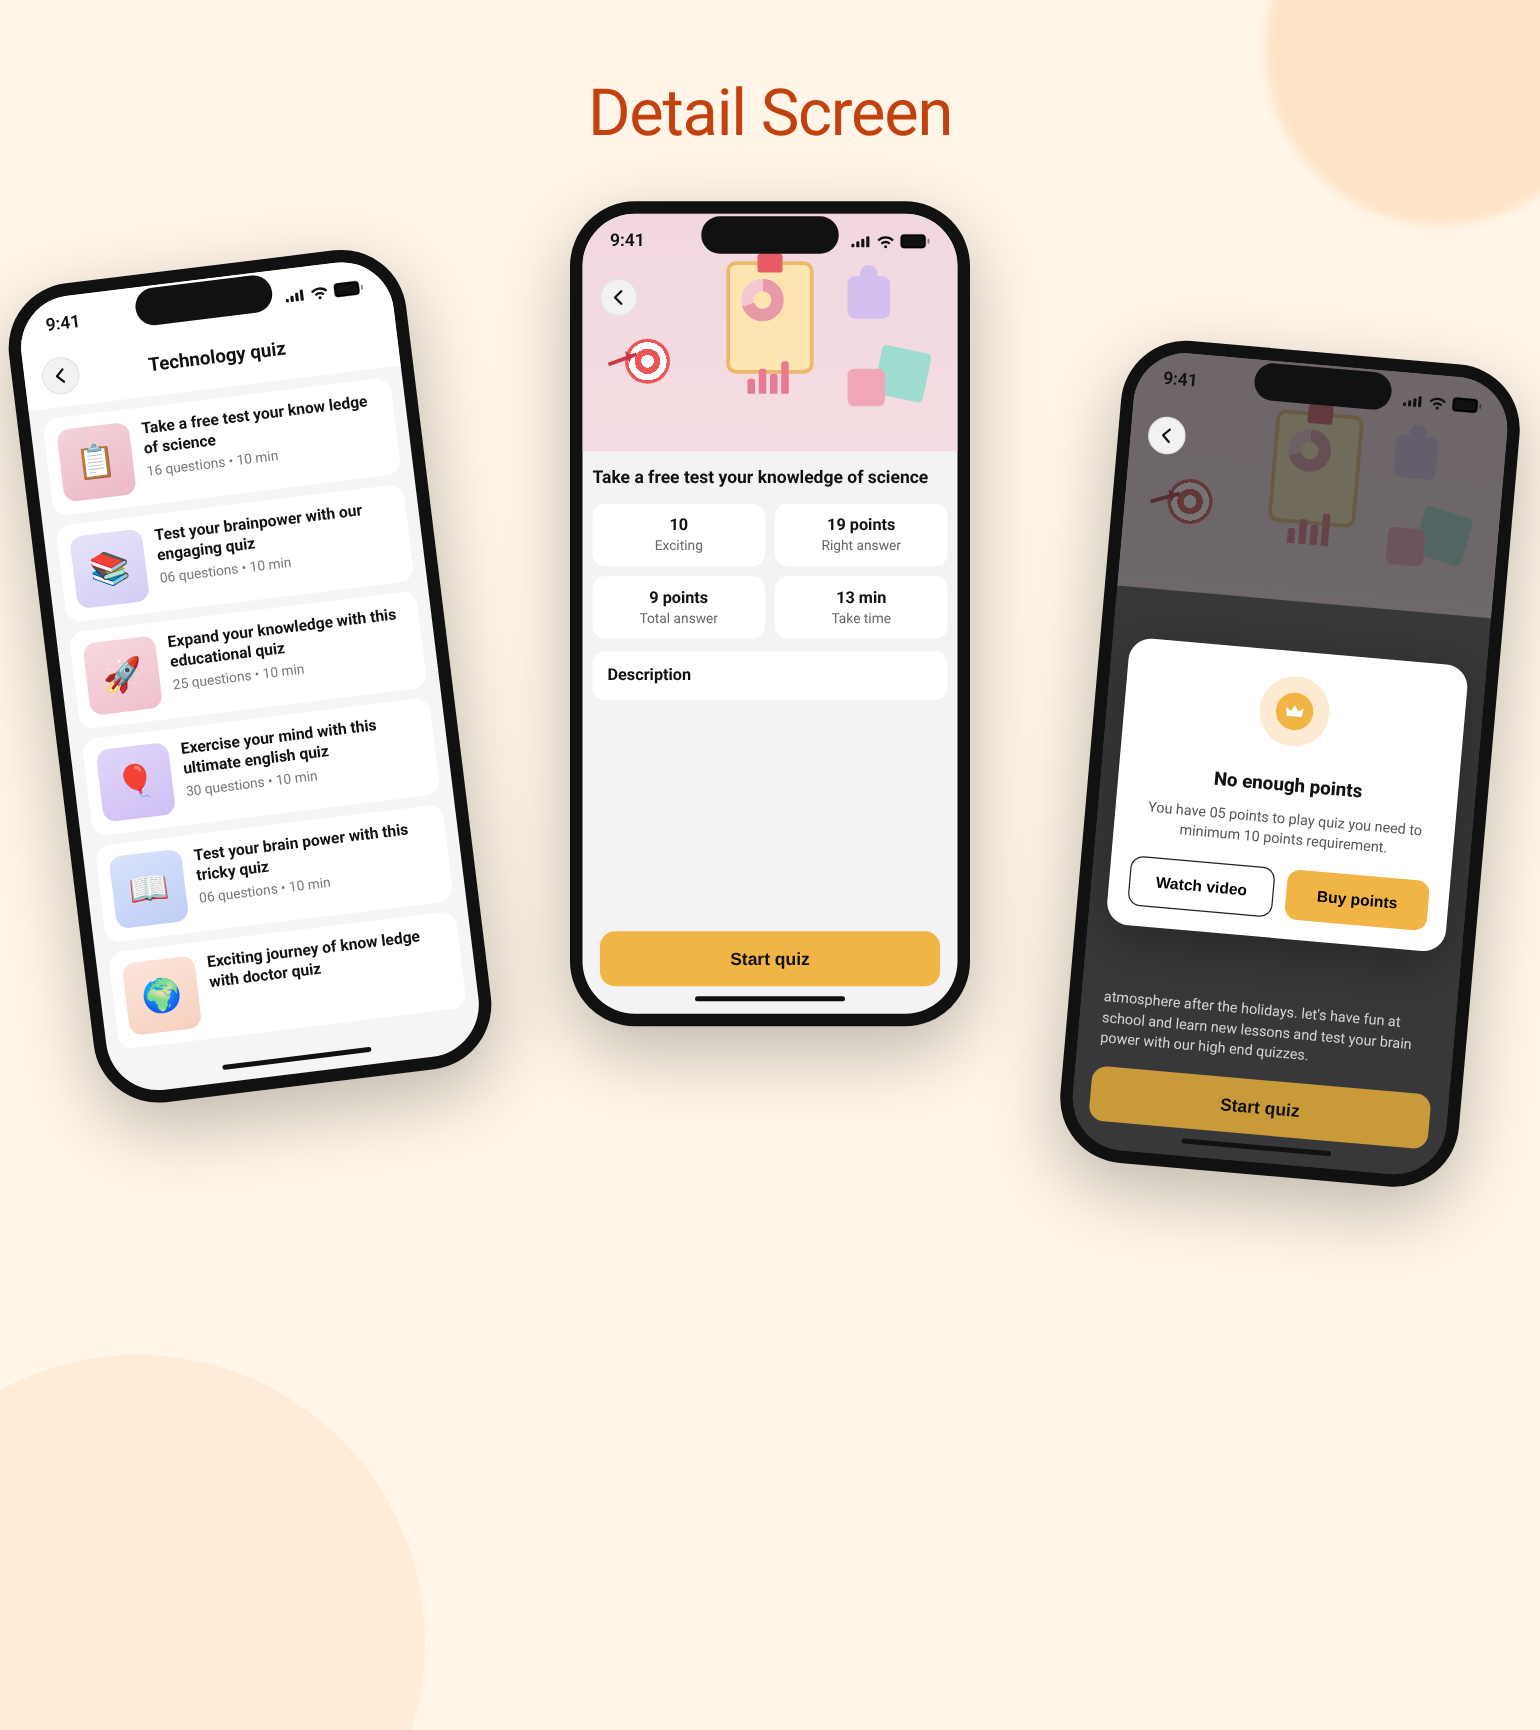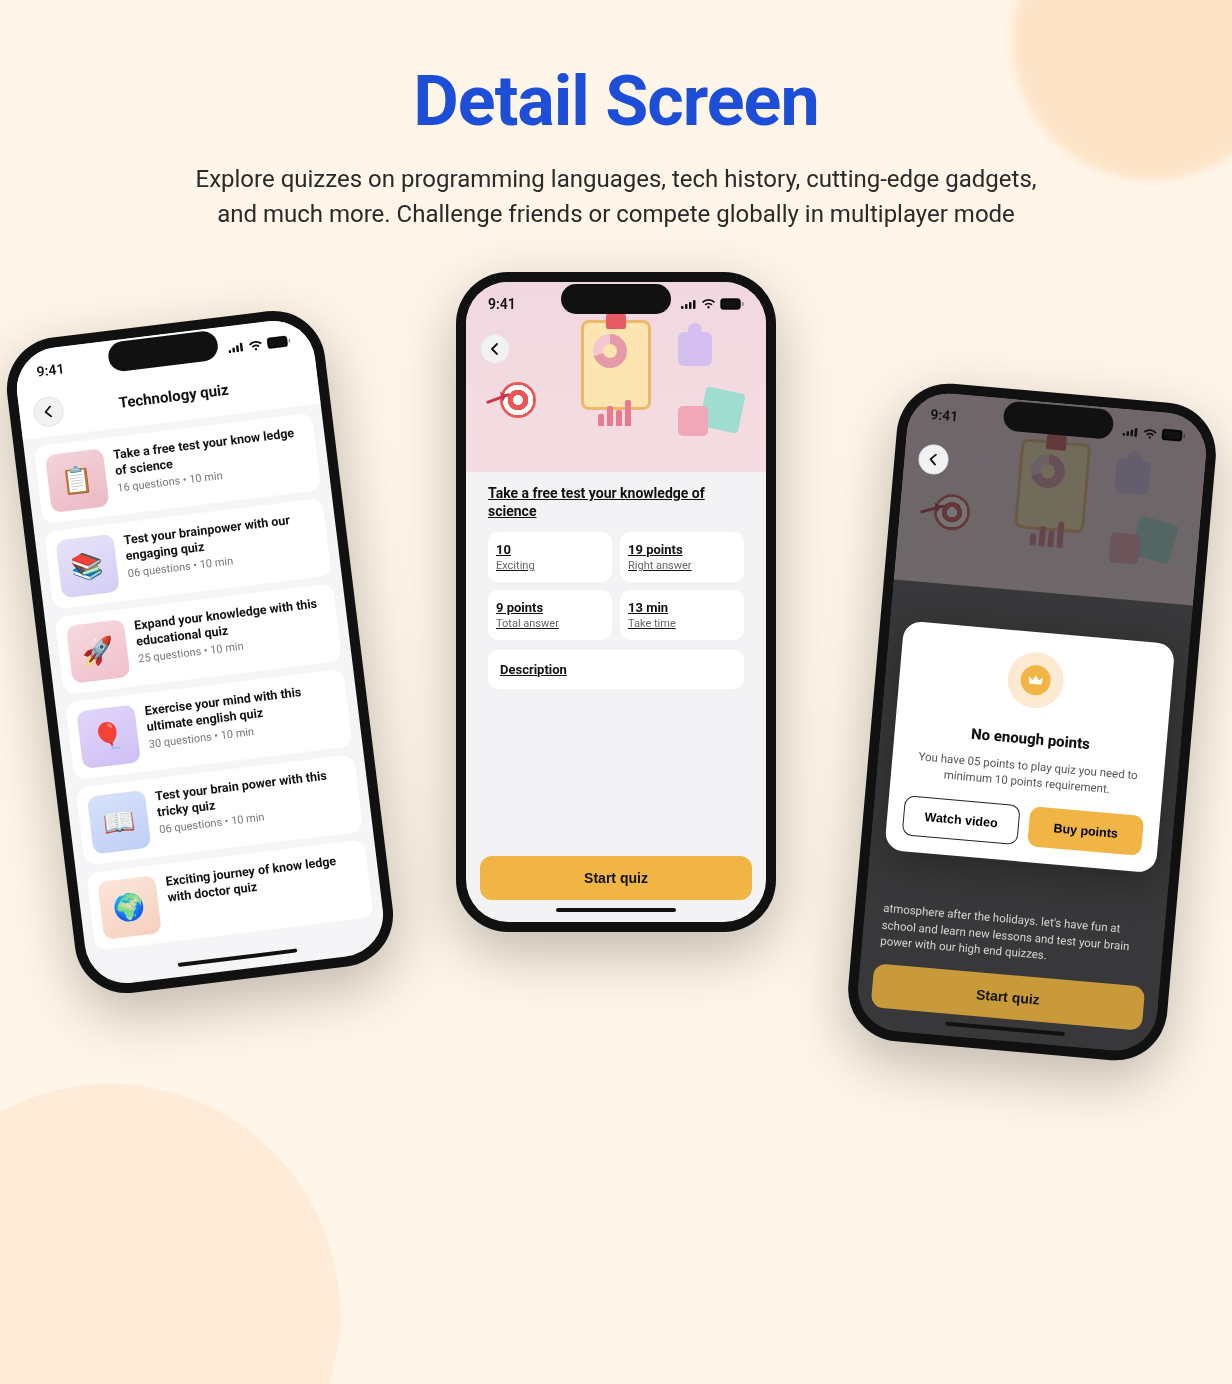--- a/index.html
+++ b/index.html
@@ -6,21 +6,21 @@
 body {
   font-family:-apple-system,BlinkMacSystemFont,"Segoe UI",Roboto,Helvetica,Arial,sans-serif;
   background:#FFF5E8;
   width:1232px; height:1384px;
   position:relative; overflow:hidden;
 }
 .bg-blob-1 { position:absolute; top:-100px; right:-60px; width:280px; height:280px; background:#FDE0C0; border-radius:50%; filter:blur(4px); opacity:.8; }
 .bg-blob-2 { position:absolute; bottom:-160px; left:-120px; width:460px; height:460px; background:#FDE6CD; border-radius:50%; opacity:.6; }
 
 .hero { text-align:center; padding:60px 120px 20px; position:relative; z-index:2; }
-.hero h1 { font-size:70px; font-weight:700; color:#1d4ed8; letter-spacing:-1px; }
+.hero h1 { font-size:52px; font-weight:400; color:#c2410c; letter-spacing:-1px; }
 .hero p { margin:20px auto 0; max-width:880px; font-size:24px; line-height:1.45; color:#2A2A2A; }
 
 .stage { position:relative; width:100%; height:960px; margin-top:30px; }
 
 .phone { position:absolute; width:320px; height:660px; background:#111; border-radius:52px; padding:10px; box-shadow:0 20px 60px rgba(0,0,0,.25); }
 .phone .screen { width:100%; height:100%; border-radius:42px; overflow:hidden; position:relative; }
 .phone::after {  content:""; position:absolute; bottom:20px; left:50%; transform:translateX(-50%); width:120px; height:4px; background:#111; border-radius:4px; z-index:50; }
 .notch { position:absolute; top:12px; left:50%; transform:translateX(-50%); width:110px; height:30px; background:#111; border-radius:18px; z-index:40; }
 
 .status-bar { position:absolute; top:0; left:0; right:0; height:44px; display:flex; align-items:center; justify-content:space-between; padding:0 22px; z-index:30; font-size:14px; font-weight:600; }
@@ -56,24 +56,24 @@
 .bars { position:absolute; left:44%; bottom:46px; display:flex; gap:3px; align-items:flex-end; }
 .bars span { width:6px; background:#E87A90; border-radius:2px 2px 0 0; }
 .target { position:absolute; left:34px; bottom:54px; width:36px; height:36px; border-radius:50%; background:radial-gradient(circle,#fff 0 20%,#E55 20% 40%,#fff 40% 60%,#E55 60% 80%,#fff 80% 100%); }
 .arrow-t { position:absolute; left:20px; bottom:72px; width:24px; height:3px; background:#C9374A; transform:rotate(-20deg); }
 .arrow-t::after{content:"";position:absolute;right:-2px;top:-4px;border:5px solid transparent;border-left-color:#C9374A;}
 .puzzle-p { position:absolute; right:54px; top:50px; width:34px; height:34px; background:#D4BFF0; border-radius:6px; }
 .puzzle-p::before { content:""; position:absolute; top:-9px; left:10px; width:14px; height:14px; background:#D4BFF0; border-radius:50%; }
 .cube-g { position:absolute; right:24px; bottom:42px; width:40px; height:40px; background:#9EDDD0; transform:rotate(12deg); border-radius:4px; }
 .puzzle-pk { position:absolute; right:58px; bottom:36px; width:30px; height:30px; background:#F0A8B8; border-radius:5px; }
 
-.detail-body { padding:12px 22px 80px;text-decoration:underline; }
+.detail-body { padding:12px 8px 80px; }
 .detail-title { font-size:14px; font-weight:700; line-height:1.3; }
 .stats-grid { margin-top:12px; display:grid; grid-template-columns:1fr 1fr; gap:8px; }
-.stat { background:#fff; border-radius:10px; padding:10px 8px; text-align:left; }
+.stat { background:#fff; border-radius:10px; padding:10px 8px; text-align:center; }
 .stat .v { font-size:13px; font-weight:700; }
 .stat .l { font-size:11px; color:#666; margin-top:2px; }
 .desc-box { margin-top:10px; background:#fff; border-radius:10px; padding:12px; }
 .desc-box .dh { font-size:13px; font-weight:700; }
 .desc-box .dt { margin-top:6px; font-size:11.5px; color:#444; line-height:1.45; }
 .cta-wrap { position:absolute; bottom:22px; left:14px; right:14px; z-index:10; }
 .cta { width:100%; background:#F0B544; color:#111; border:none; border-radius:12px; padding:14px; font-size:14px; font-weight:700; cursor:pointer; }
 
 
 .phone-3 { right:40px; top:110px; transform:rotate(5deg); z-index:2; }
@@ -106,21 +106,20 @@
 .thumb .glyph { font-size:26px; }
 </style>
 </head>
 <body>
 
 <div class="bg-blob-1"></div>
 <div class="bg-blob-2"></div>
 
 <div class="hero">
   <h1>Detail Screen</h1>
-  <p>Explore quizzes on programming languages, tech history, cutting-edge gadgets, and much more. Challenge friends or compete globally in multiplayer mode</p>
 </div>
 
 <div class="stage">
 
 <div class="phone phone-1">
   <div class="notch"></div>
   <div class="screen">
     <div class="status-bar">
       <span>9:41</span>
       <span class="status-icons">

